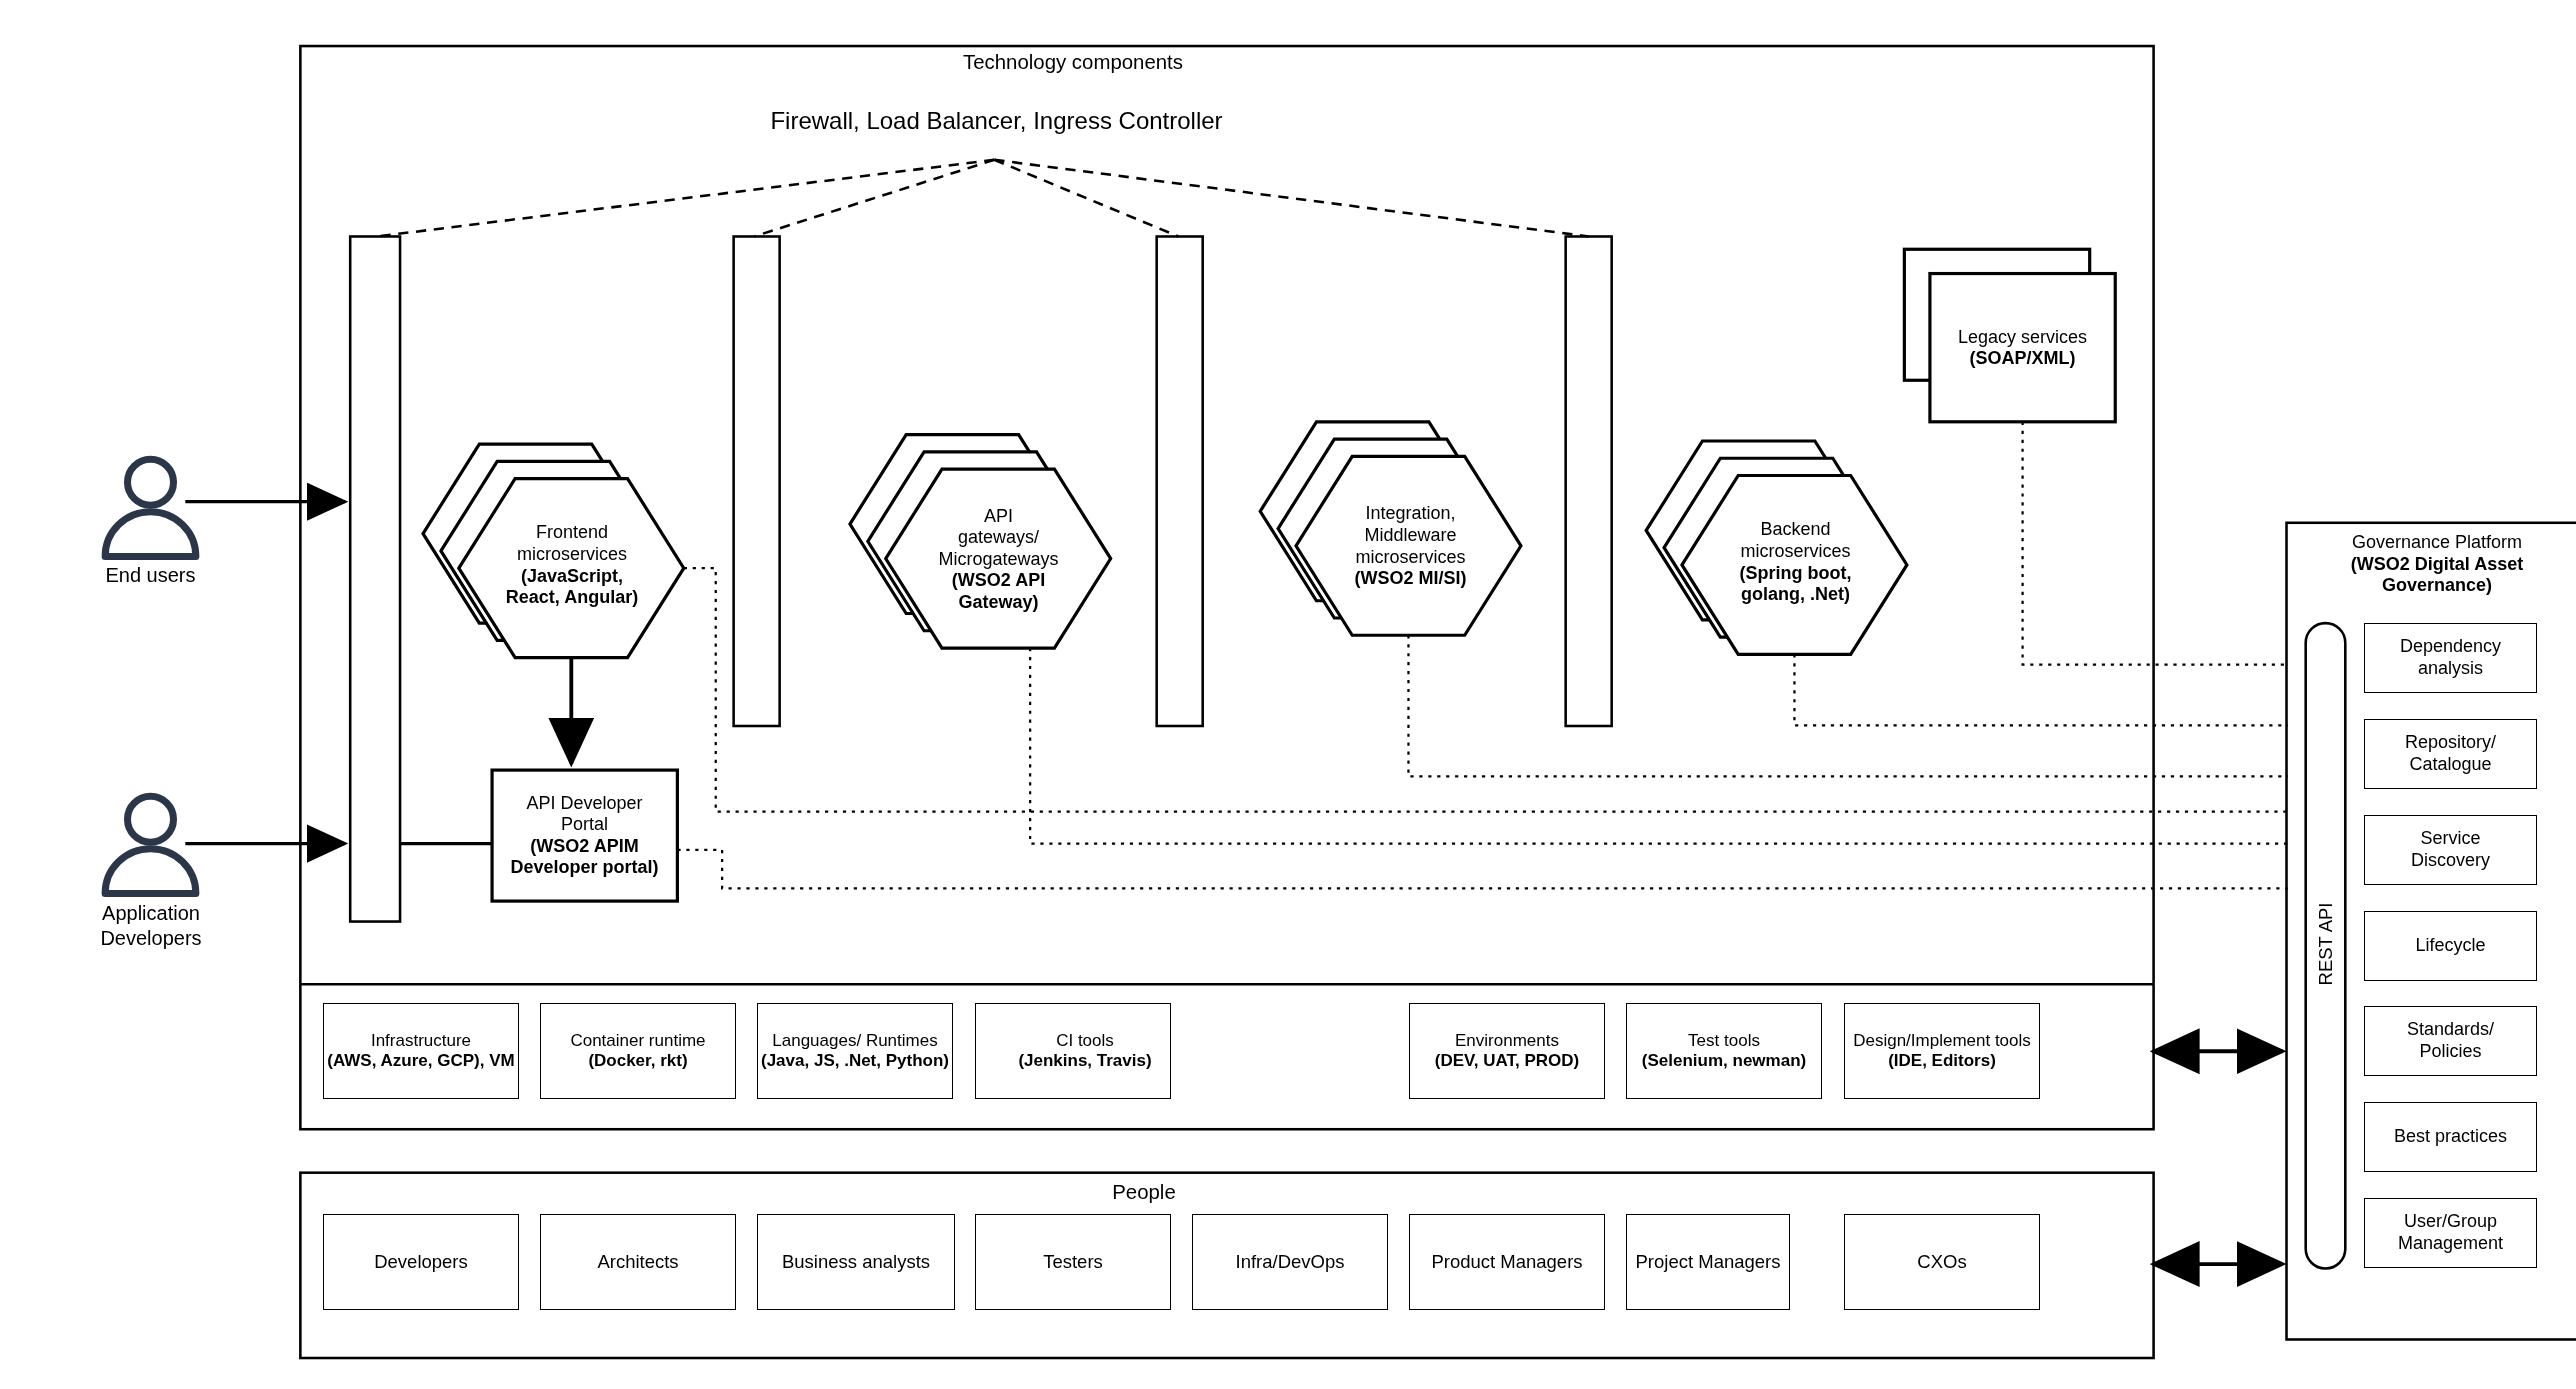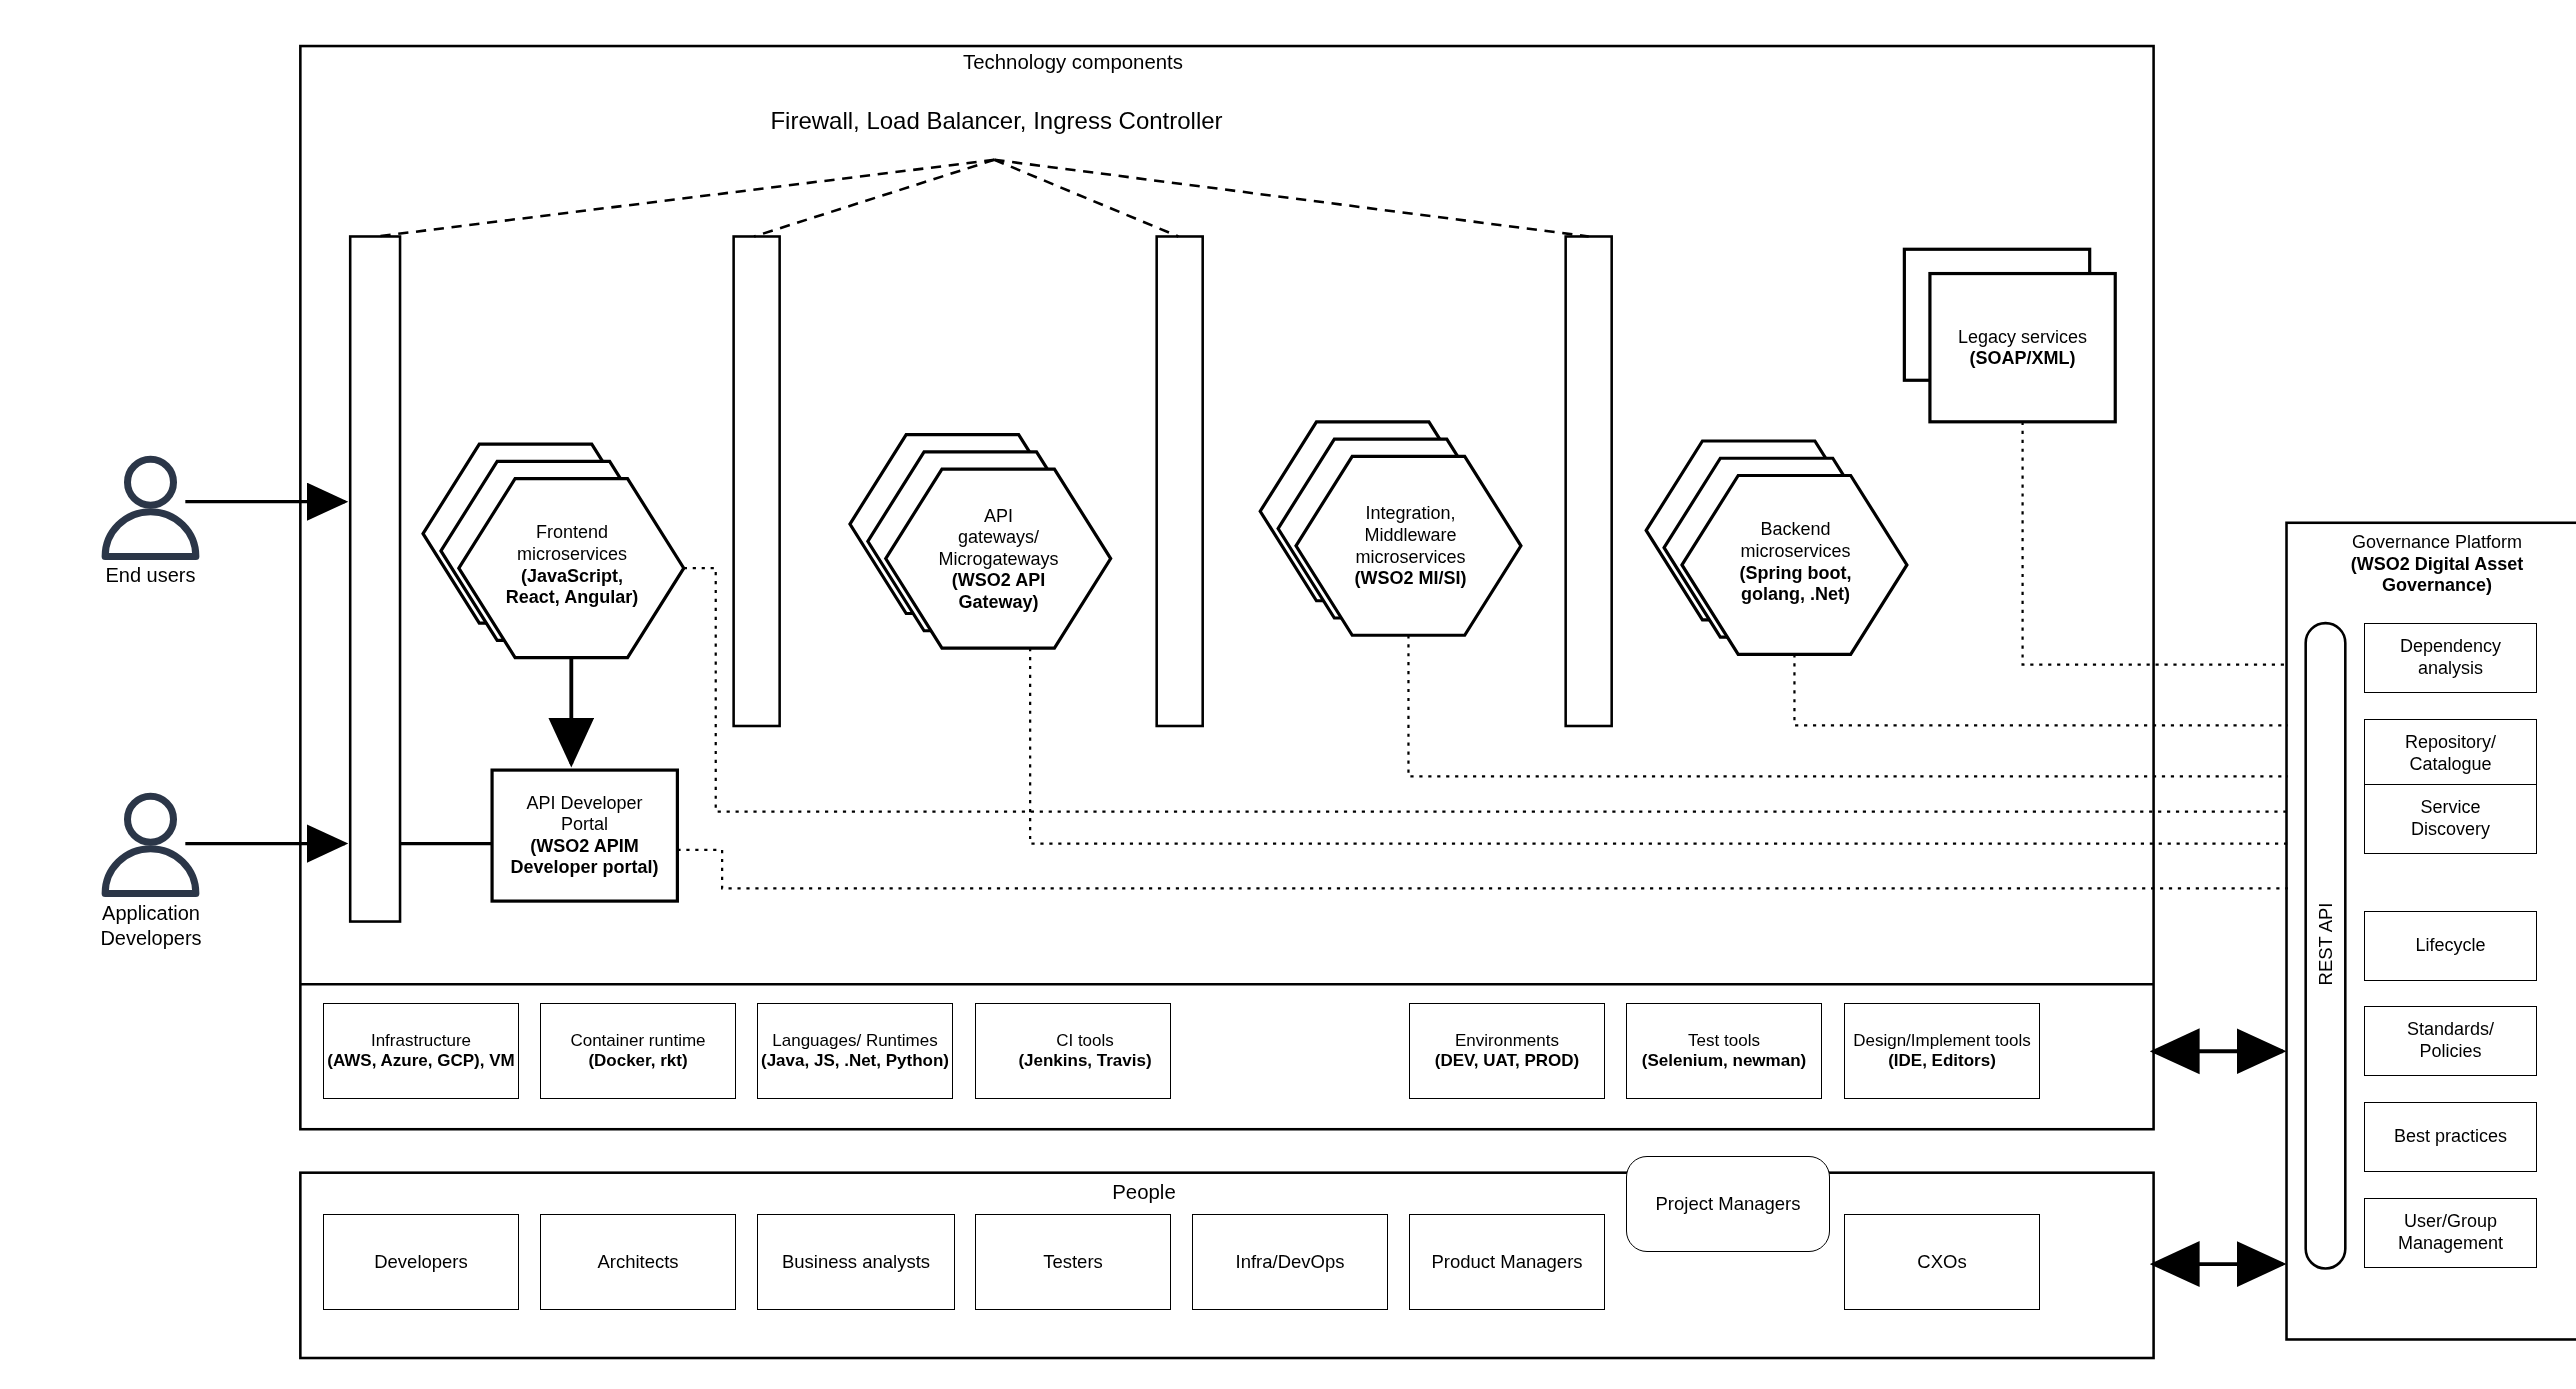--- a/index.html
+++ b/index.html
@@ -226,21 +226,21 @@
     </div>
   <div class="plain" style="left:975px;top:1214px;width:196px;height:96px;font-size:18.5px;">
     <span>Testers</span>
     </div>
   <div class="plain" style="left:1192px;top:1214px;width:196px;height:96px;font-size:18.5px;">
     <span>Infra/DevOps</span>
     </div>
   <div class="plain" style="left:1409px;top:1214px;width:196px;height:96px;font-size:18.5px;">
     <span>Product Managers</span>
     </div>
-  <div class="plain" style="left:1626px;top:1156px;width:204px;height:96px;font-size:18.5px;border-radius:21px;">
+  <div class="plain" style="left:1626px;top:1214px;width:164px;height:96px;font-size:18.5px;">
     <span>Project Managers</span>
     </div>
   <div class="plain" style="left:1844px;top:1214px;width:196px;height:96px;font-size:18.5px;">
     <span>CXOs</span>
     </div>
 
   <div class="ttl" style="left:2295px;top:532px;width:284px;font-size:18px;line-height:1.2;">
     <span>Governance Platform</span><br>
     <b>(WSO2 Digital Asset</b><br>
     <b>Governance)</b>
@@ -249,21 +249,21 @@
   <div class="rotlabel" style="left:2249px;top:933px;width:153px;text-align:center;font-size:18.5px;transform:rotate(-90deg);">REST API</div>
 
   <div class="plain" style="left:2364px;top:623px;width:173px;height:70px;font-size:18px;">
     <div><span>Dependency</span><br>
       <span>analysis</span></div>
   </div>
   <div class="plain" style="left:2364px;top:719px;width:173px;height:70px;font-size:18px;">
     <div><span>Repository/</span><br>
       <span>Catalogue</span></div>
   </div>
-  <div class="plain" style="left:2364px;top:784px;width:173px;height:70px;font-size:18px;">
+  <div class="plain" style="left:2364px;top:815px;width:173px;height:70px;font-size:18px;">
     <div><span>Service</span><br>
       <span>Discovery</span></div>
   </div>
   <div class="plain" style="left:2364px;top:911px;width:173px;height:70px;font-size:18px;">
     <span>Lifecycle</span>
   </div>
   <div class="plain" style="left:2364px;top:1006px;width:173px;height:70px;font-size:18px;">
     <div><span>Standards/</span><br>
       <span>Policies</span></div>
   </div>

